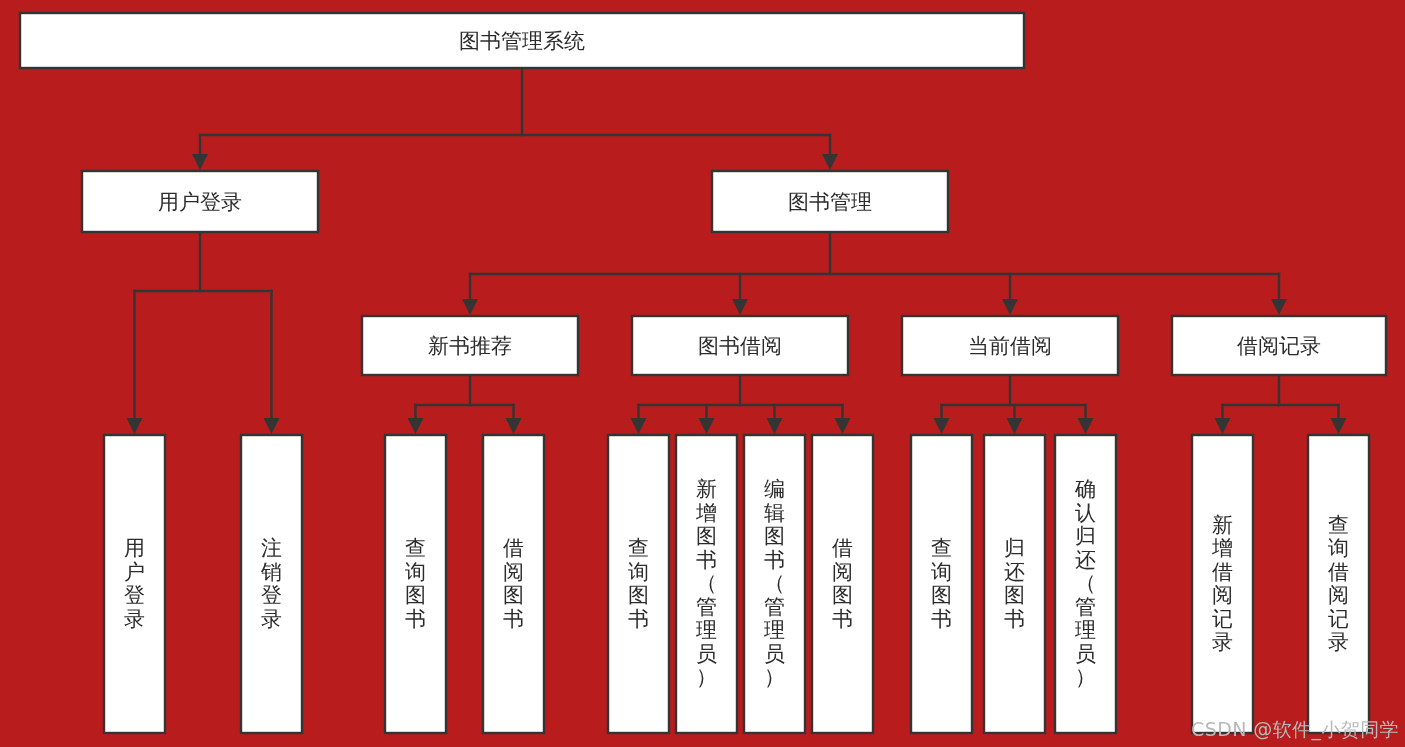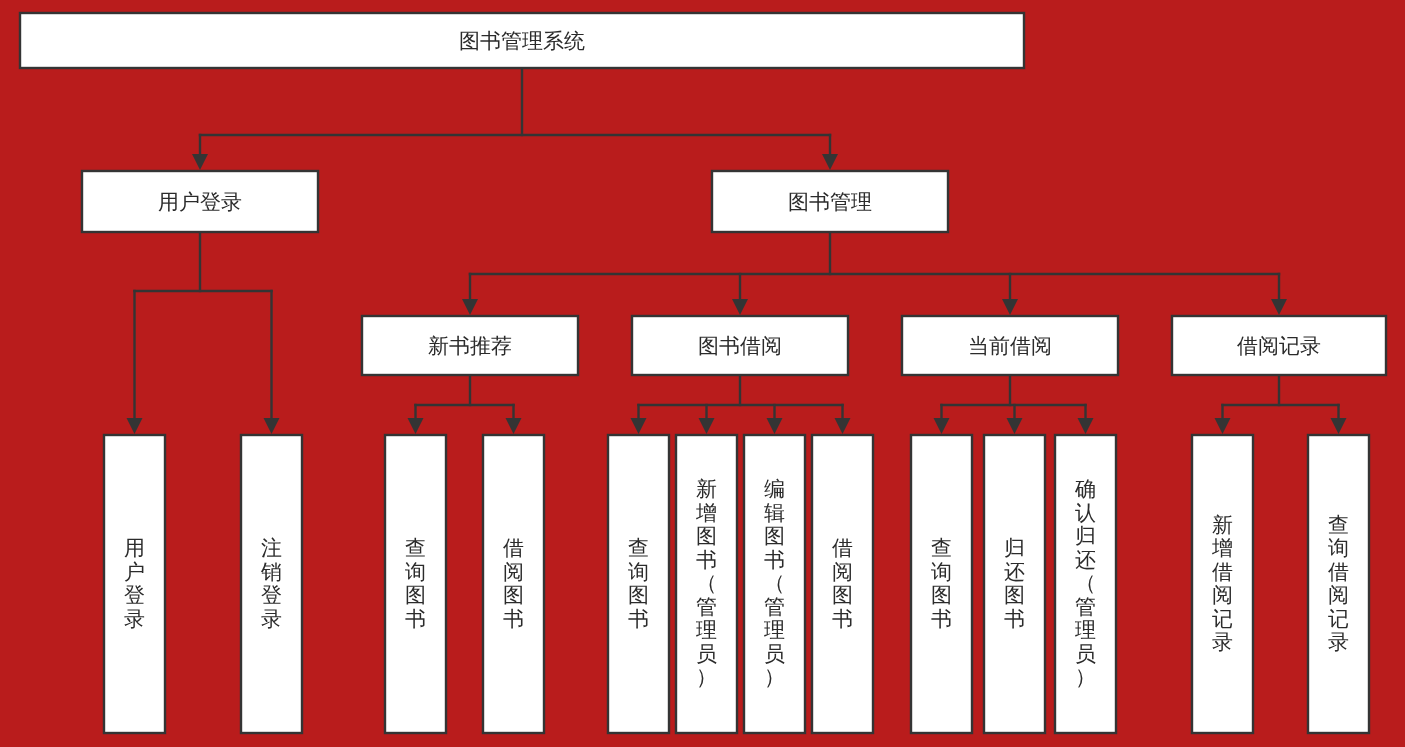--- a/index.html
+++ b/index.html
@@ -215,13 +215,14 @@
         <g>
           <rect x="1192" y="435" width="61" height="298" class="node-box"></rect>
           <text x="1222.5" y="531.5" class="node-label-v"><tspan x="1222.5" dy="0">新</tspan><tspan x="1222.5" dy="23.5">增</tspan><tspan x="1222.5" dy="23.5">借</tspan><tspan x="1222.5" dy="23.5">阅</tspan><tspan x="1222.5" dy="23.5">记</tspan><tspan x="1222.5" dy="23.5">录</tspan></text>
         </g>
         <g>
           <rect x="1308" y="435" width="61" height="298" class="node-box"></rect>
           <text x="1338.5" y="531.5" class="node-label-v"><tspan x="1338.5" dy="0">查</tspan><tspan x="1338.5" dy="23.5">询</tspan><tspan x="1338.5" dy="23.5">借</tspan><tspan x="1338.5" dy="23.5">阅</tspan><tspan x="1338.5" dy="23.5">记</tspan><tspan x="1338.5" dy="23.5">录</tspan></text>
         </g>
       </g>
   </svg>
+  <div class="watermark">CSDN @软件_小贺同学</div>
 </div>
 
 </body></html>

